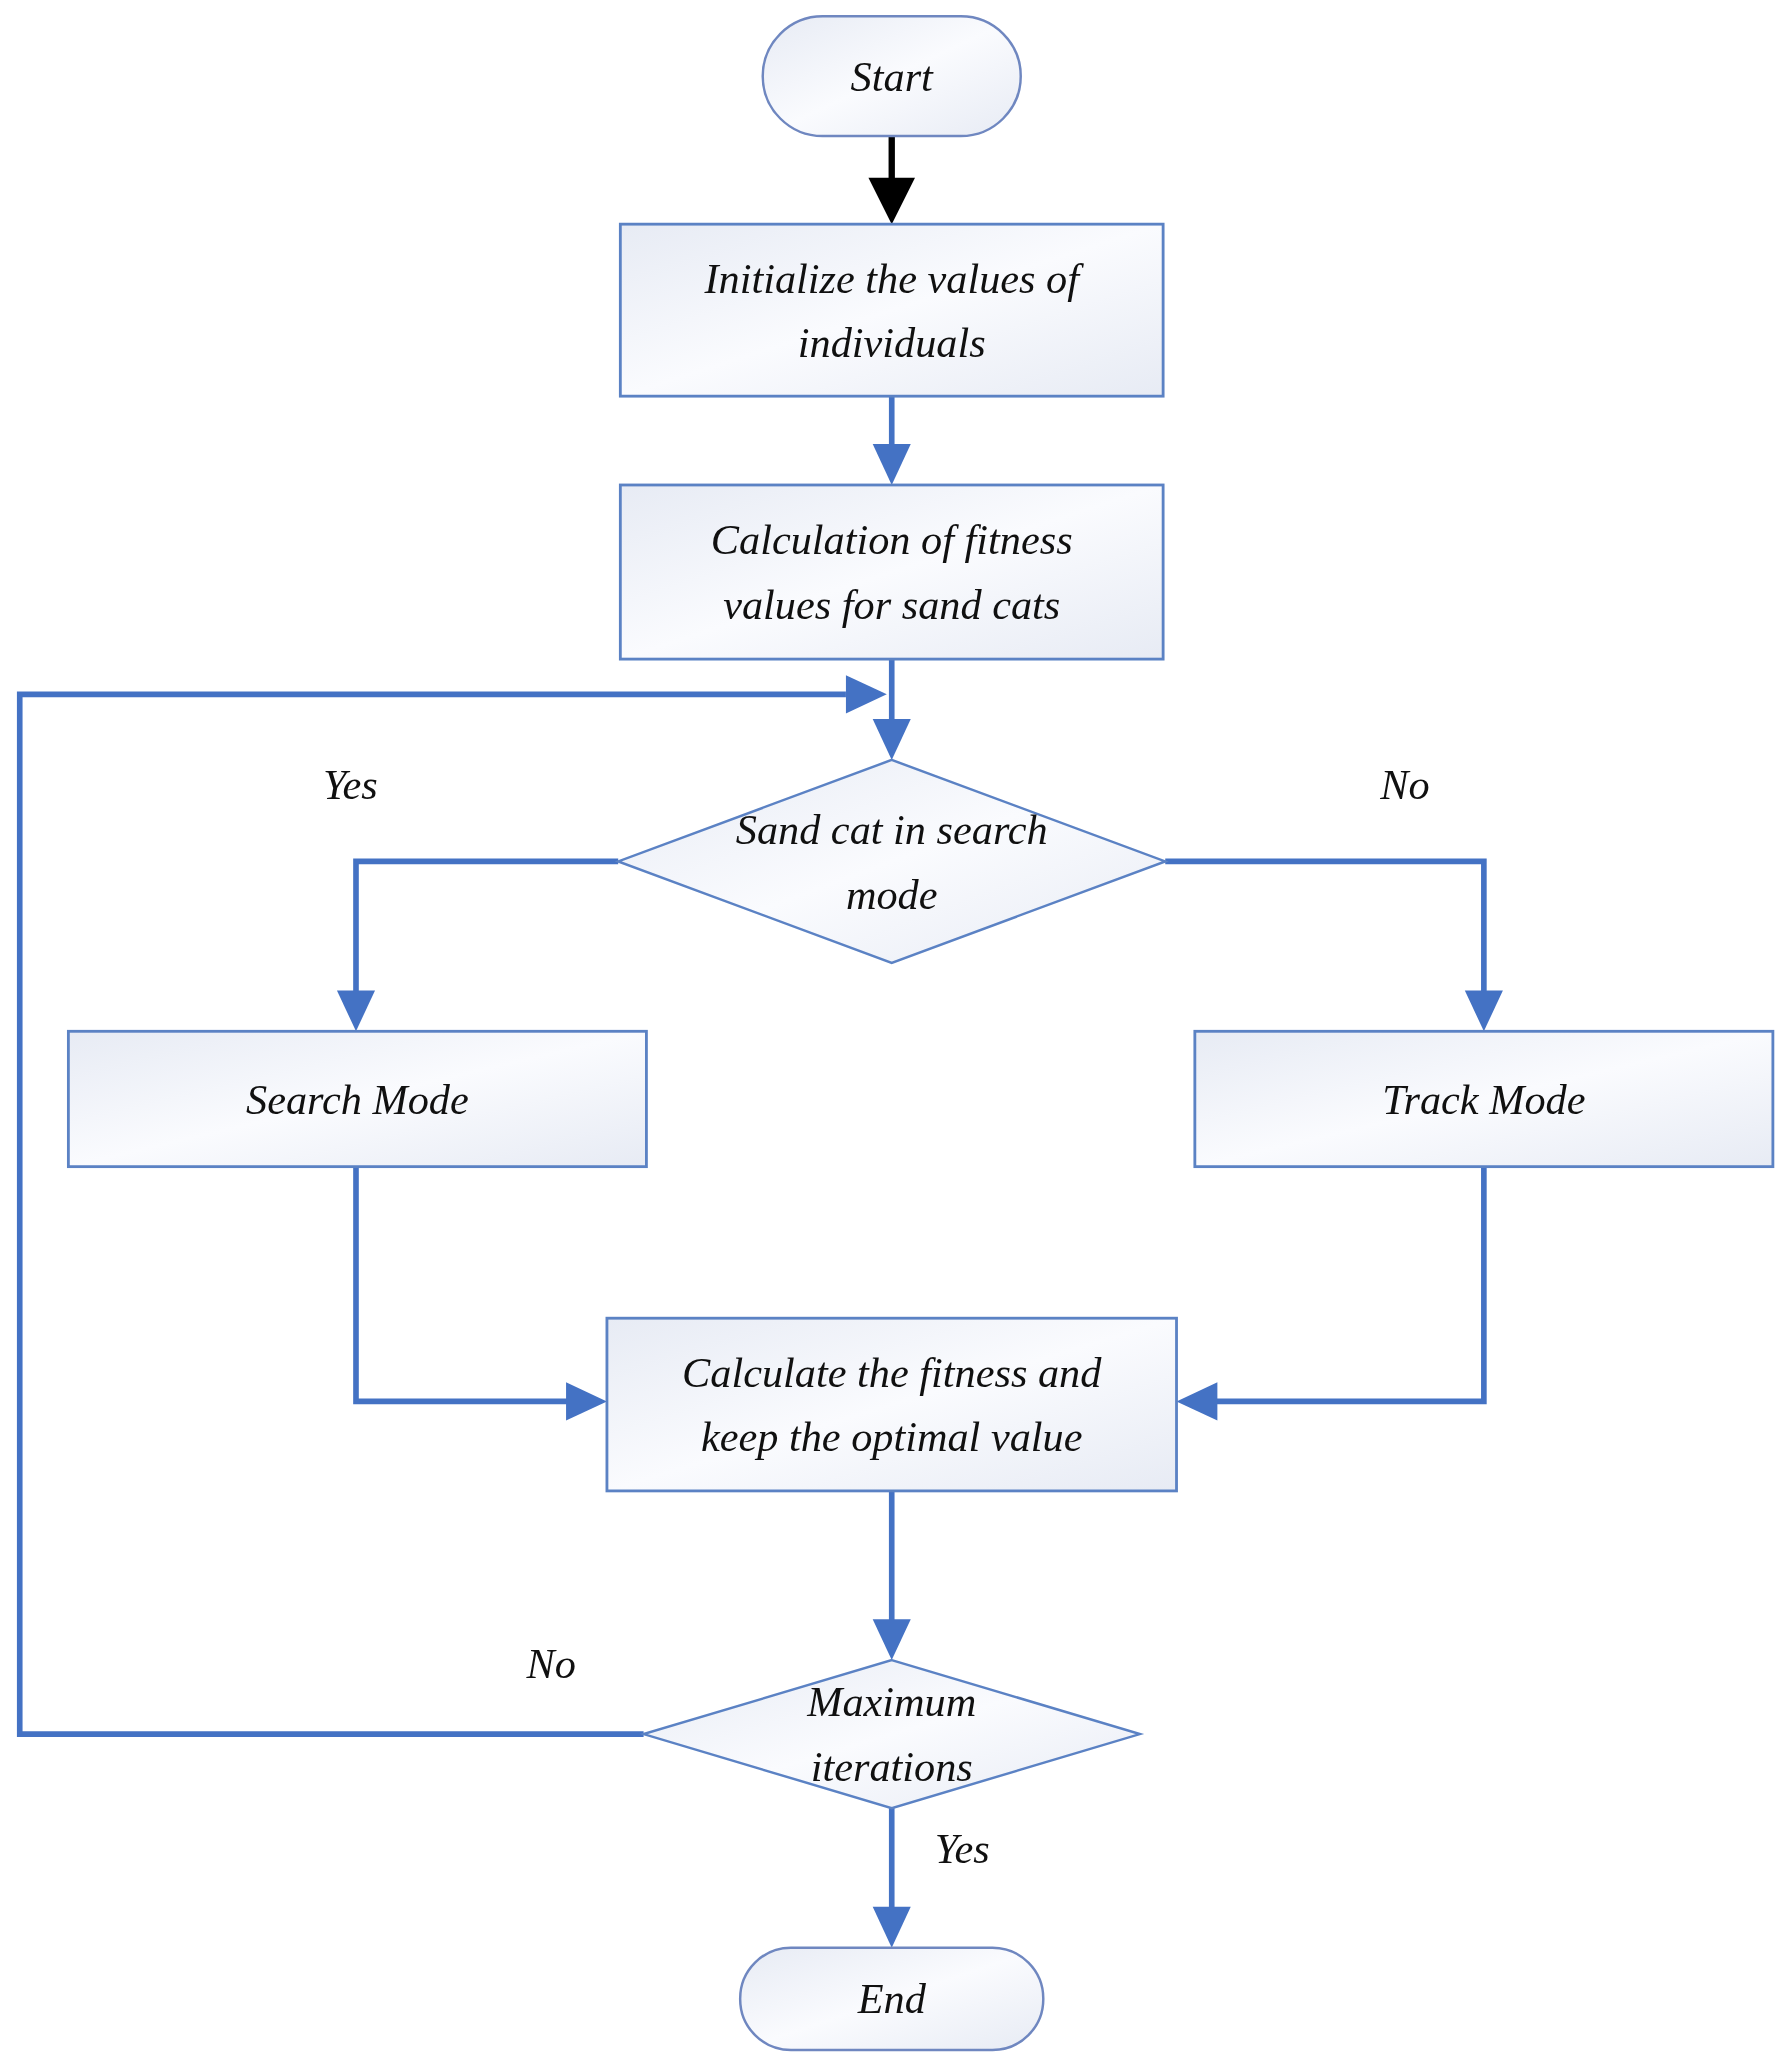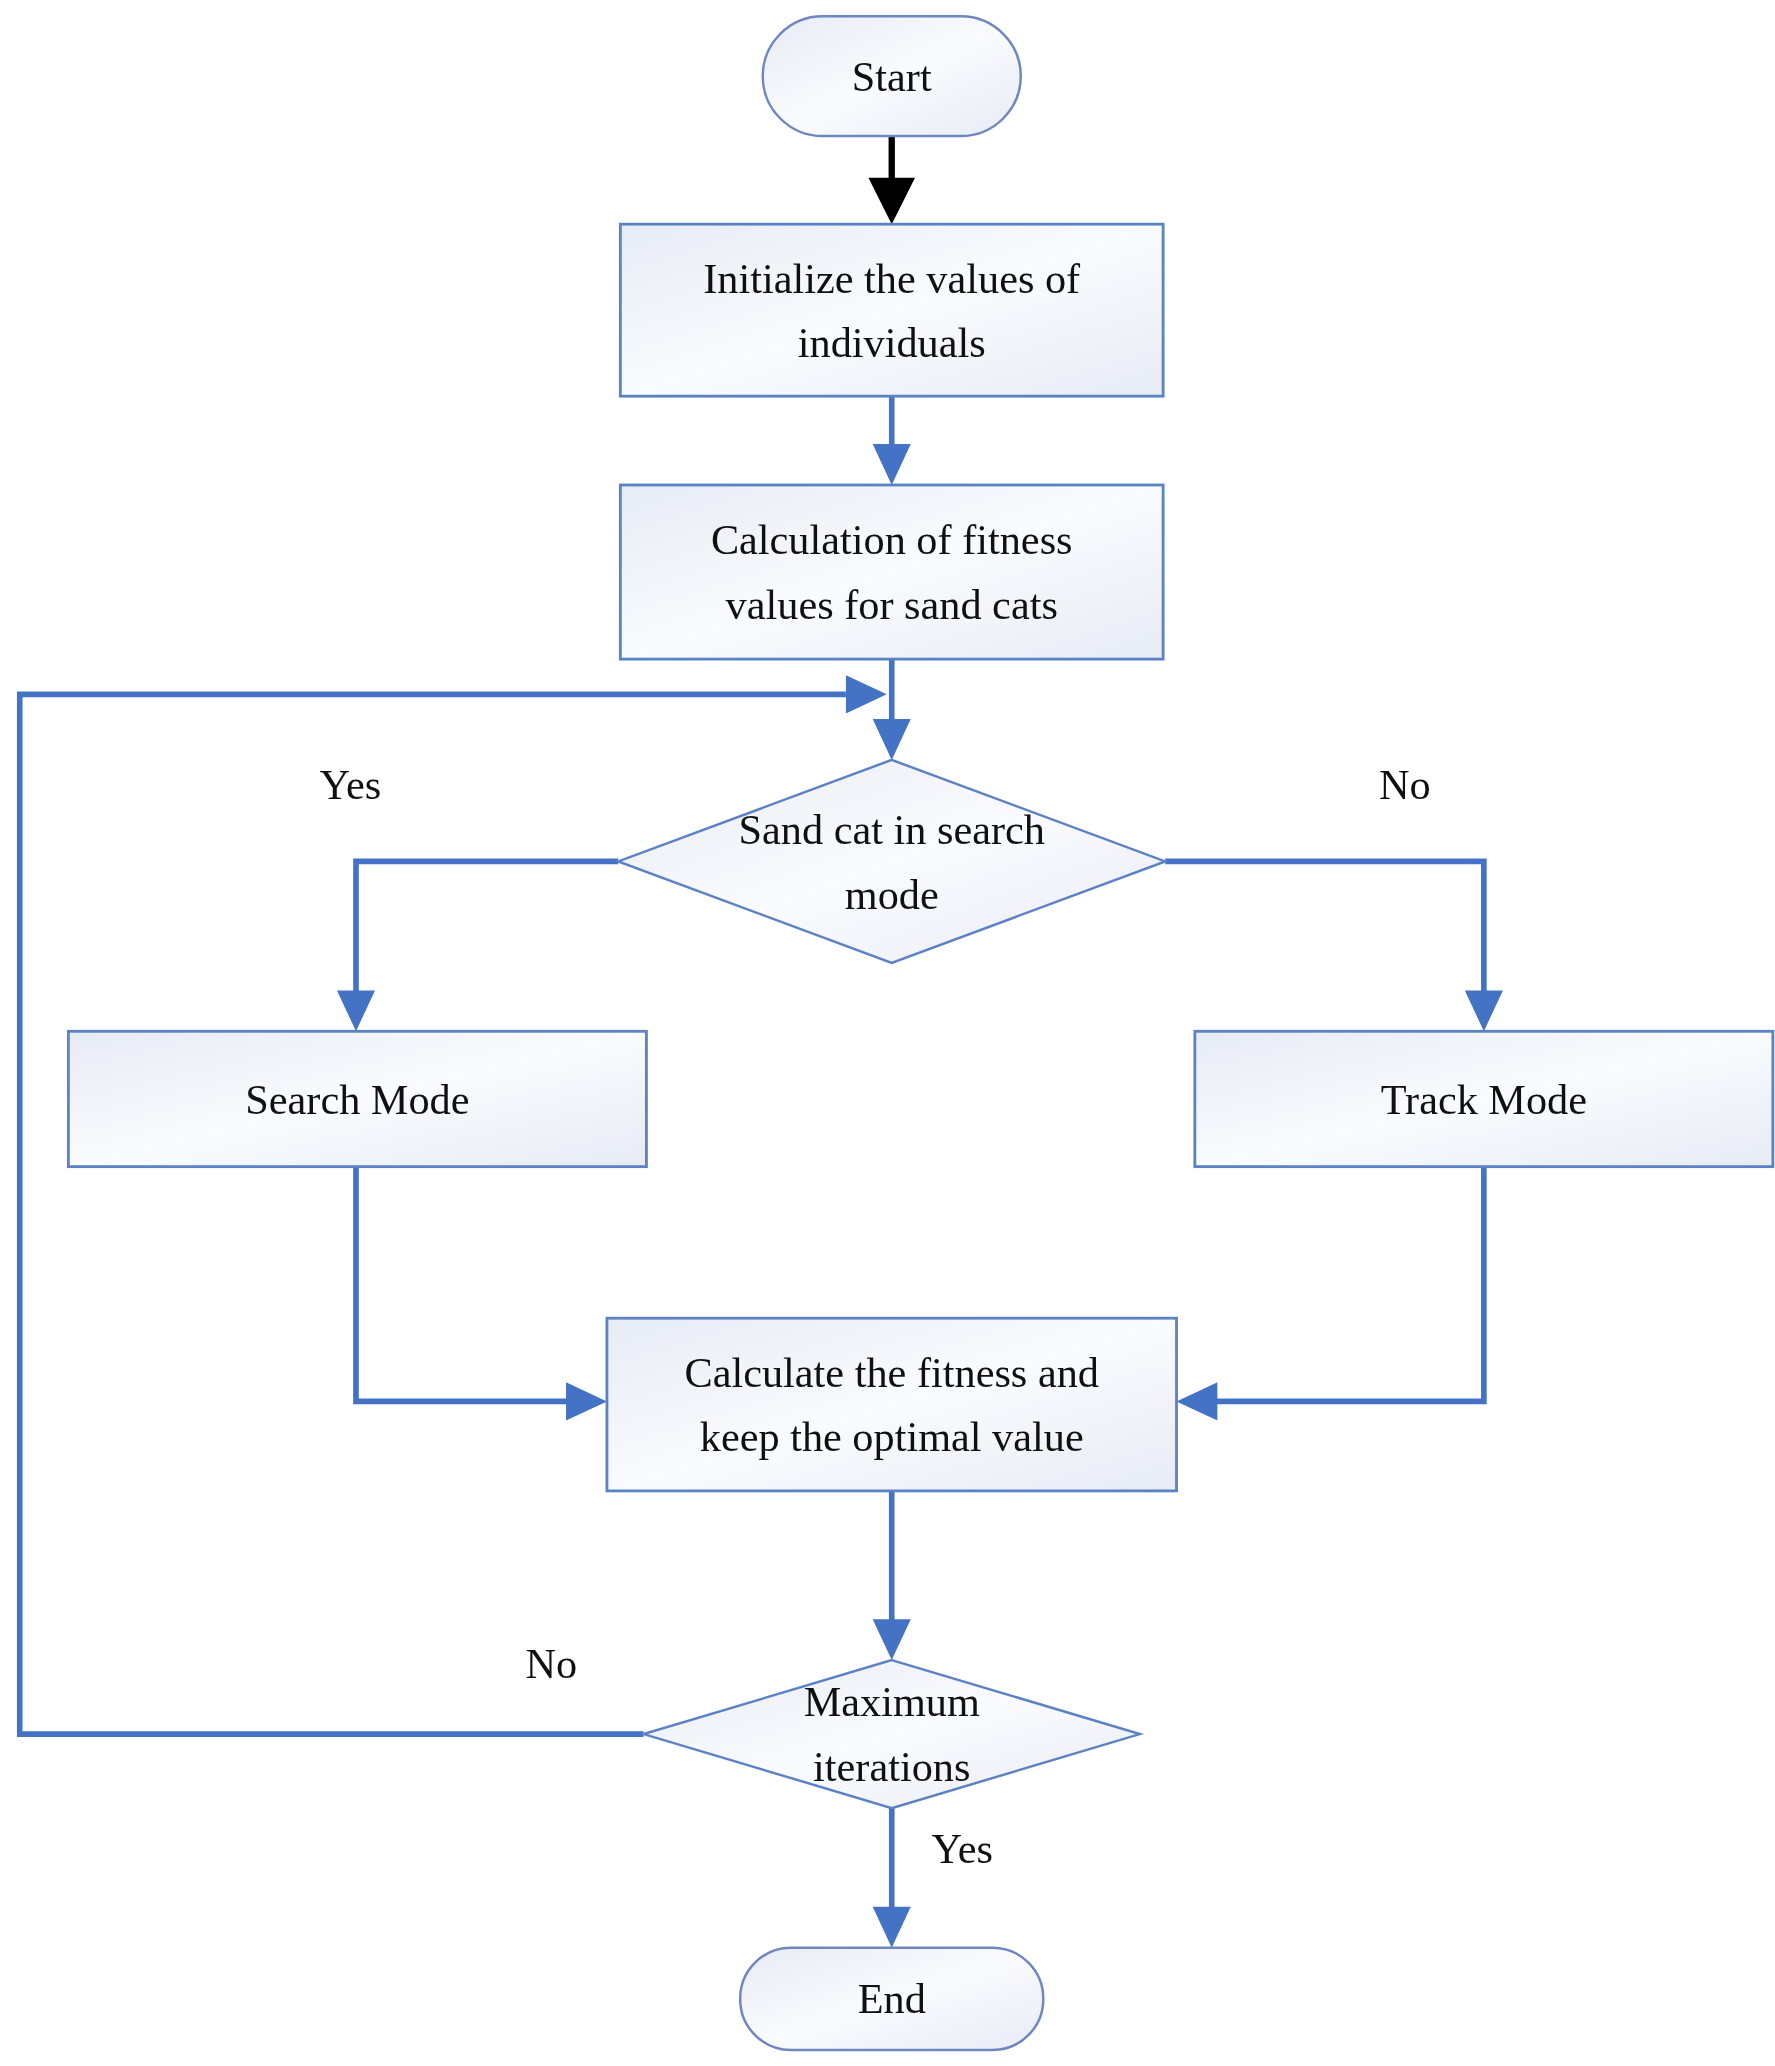--- a/index.html
+++ b/index.html
@@ -1,21 +1,21 @@
 <!DOCTYPE html>
 <html style="--line: #4472c4; --box_border: #5b82c4; --stadium_border: #6f87c0; --fill_edge: #e7ebf4; --fill_mid: #fafbfe; --text: #101010; --black_arrow: #000000; --background: #ffffff;font-size:11.3px"><head>
 <meta charset="utf-8">
 <style>
   :root{
     --line:#4472c4; --box_border:#5b82c4; --stadium_border:#6f87c0;
     --fill_edge:#e7ebf4; --fill_mid:#fafbfe; --text:#101010;
     --black_arrow:#000000; --background:#ffffff;
   }
   html,body{margin:0;padding:0;background:var(--background);}
-  .fig-wrap{width:100%;max-width:1776px;margin:0 auto;}
+  .fig-wrap{width:100%;max-width:1776px;margin:0 auto;font-style:italic;}
   svg{display:block;width:100%;height:auto;}
   .node{fill:url(#nodeGrad);stroke:var(--box_border);stroke-width:4;}
   .stadium{stroke:var(--stadium_border);stroke-width:3.5;}
   .decision{stroke-width:3.5;}
   .edge{stroke:var(--line);stroke-width:8;fill:none;stroke-linejoin:miter;}
   .edge-black{stroke:var(--black_arrow);stroke-width:9;fill:none;}
   .head{fill:var(--line);stroke:none;}
   .head-black{fill:var(--black_arrow);stroke:none;}
   text{
     fill:var(--text);

